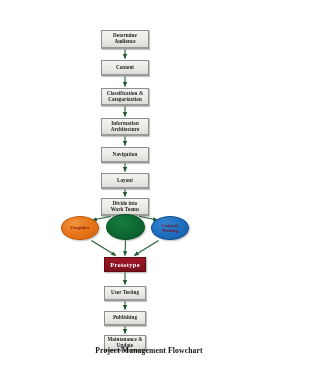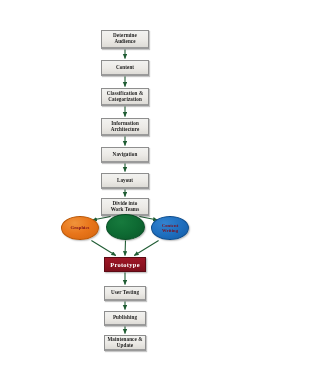--- a/index.html
+++ b/index.html
@@ -193,13 +193,14 @@
 
   <div class="node box" style="left:104px; top:311px; width:42px; height:15px;">
     <span class="node-label">Publishing</span>
   </div>
 
   <div class="node box" style="left:104px; top:335px; width:42px; height:16px;">
     <span class="node-label">Maintenance &amp;
 Update</span>
   </div>
 
+  <div id="caption">Project Management Flowchart</div>
 </div>
 
 </body></html>

